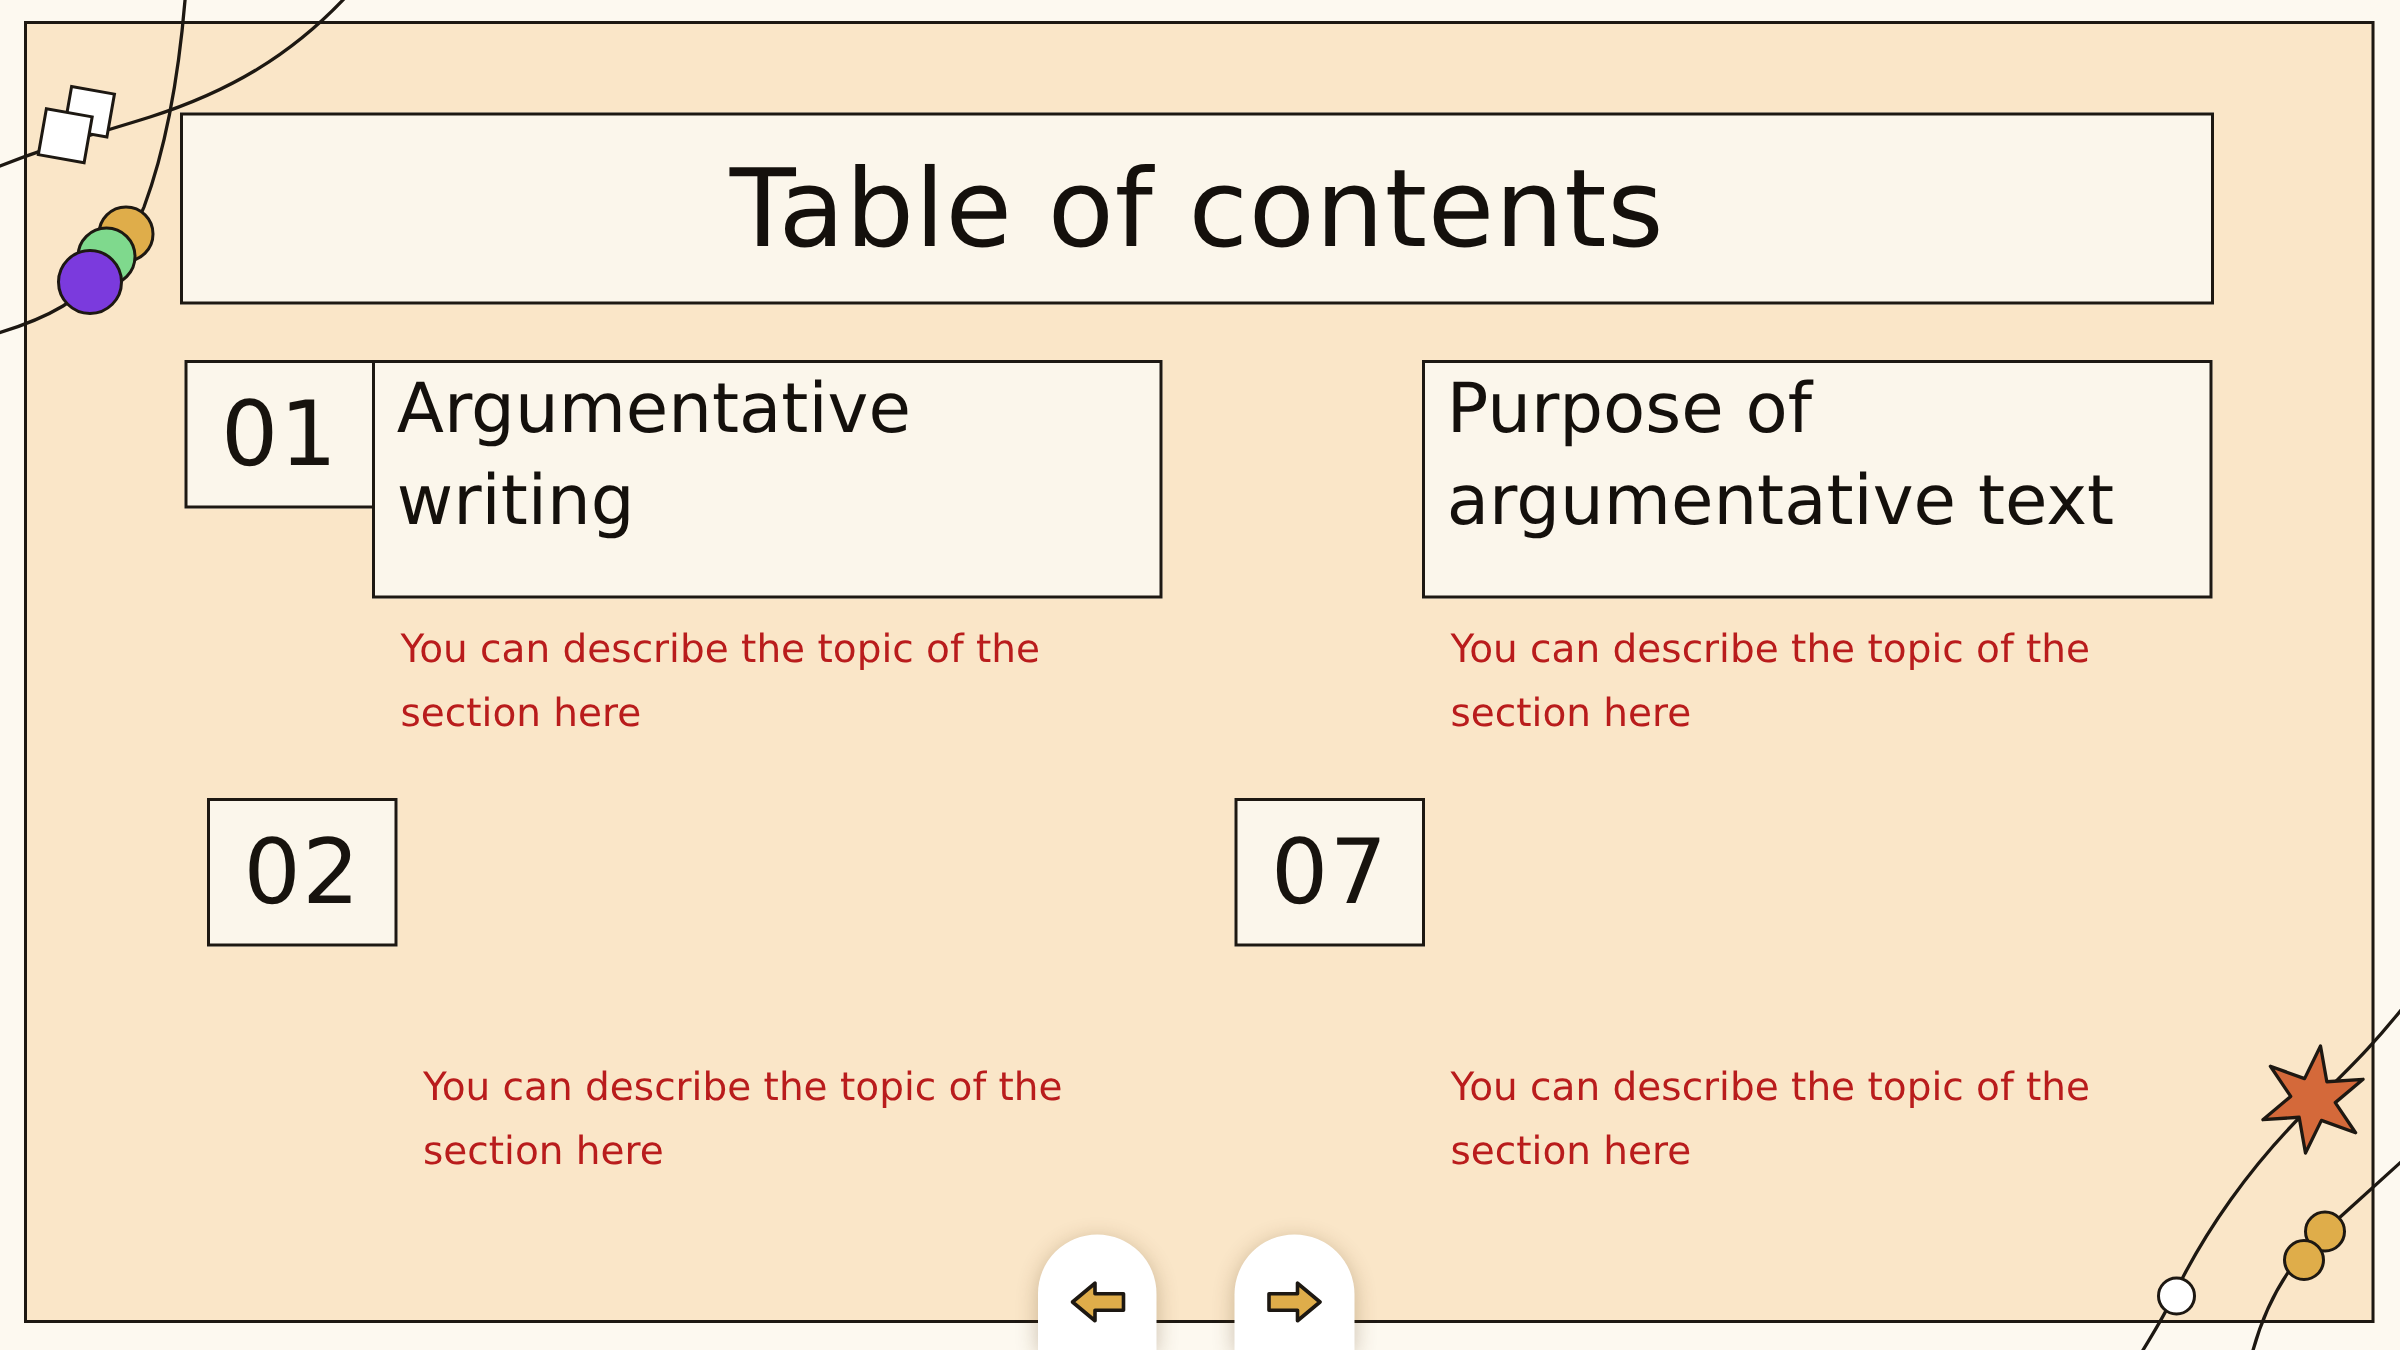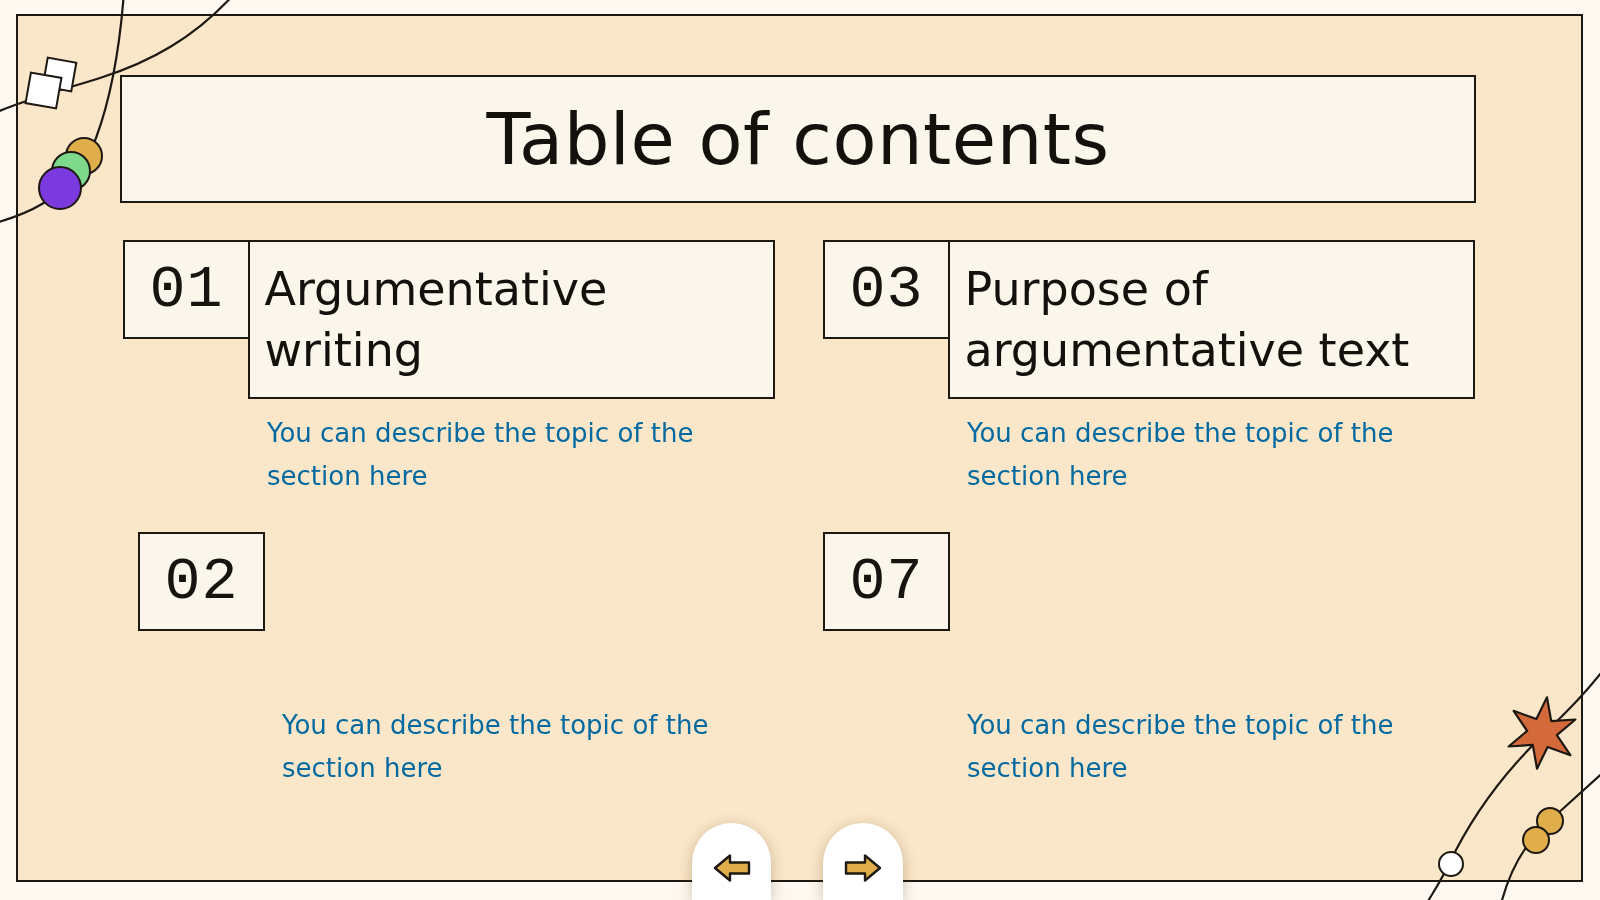--- a/index.html
+++ b/index.html
@@ -30,33 +30,33 @@
   .item{position:absolute;width:680px;height:290px;z-index:2;}
   .i1{left:123px;top:240px;}
   .i2{left:138px;top:532px;}
   .i3{left:823px;top:240px;}
   .i4{left:823px;top:532px;}
   .num-box{
     position:absolute;left:0;top:0;width:127px;height:99px;
     background:#fbf6eb;border:2.5px solid #1d1812;box-sizing:border-box;
     display:flex;align-items:center;justify-content:center;
   }
-  .num-box span{font-size:60px;font-weight:500;letter-spacing:1px;font-family:Liberation Mono, monospace;}
+  .num-box span{font-size:60px;font-weight:500;letter-spacing:1px;}
   .head-box{
     position:absolute;left:124.5px;top:0;width:527px;height:159px;
     background:#fbf6eb;border:2.5px solid #1d1812;box-sizing:border-box;
-    display:flex;align-items:center;
+    display:flex;
   }
   .head-box span{
     display:block;padding:0 14px 0 15px;
     font-size:46px;font-weight:500;line-height:1.32;color:#14100c;
   }
   .desc{
     position:absolute;left:144px;top:172px;width:505px;margin:0;
-    font-size:26px;font-weight:400;line-height:1.65;color:#0369a1;
+    font-size:26px;font-weight:400;line-height:1.65;color:#b91c1c;
   }
   
   .nav-tab{
     position:absolute;top:823px;height:77px;background:#ffffff;
     border-radius:42px 42px 0 0;z-index:4;cursor:pointer;
     box-shadow:0 3px 14px rgba(90,60,20,.30);
     display:flex;align-items:center;justify-content:center;
   }
   .nav-prev{left:692px;width:79px;}
   .nav-next{left:823px;width:80px;}
@@ -106,23 +106,20 @@
   </div>
 
   <div class="item i2">
     <div class="num-box">
       <span>02</span>
     </div>
     <p class="desc">You can describe the topic of the section here</p>
   </div>
 
   <div class="item i3">
-    <div class="num-box">
-      <span>03</span>
-    </div>
     <div class="head-box">
       <span>Purpose of argumentative text</span>
     </div>
     <p class="desc">You can describe the topic of the section here</p>
   </div>
 
   <div class="item i4">
     <div class="num-box">
       <span>07</span>
     </div>

